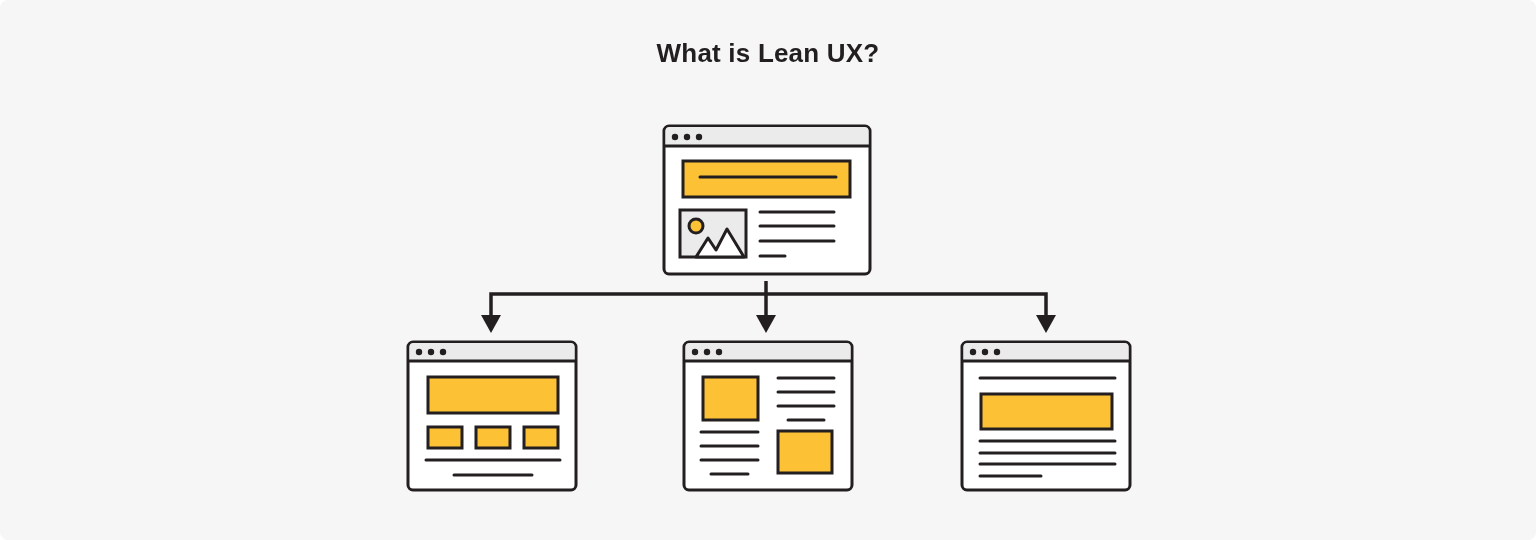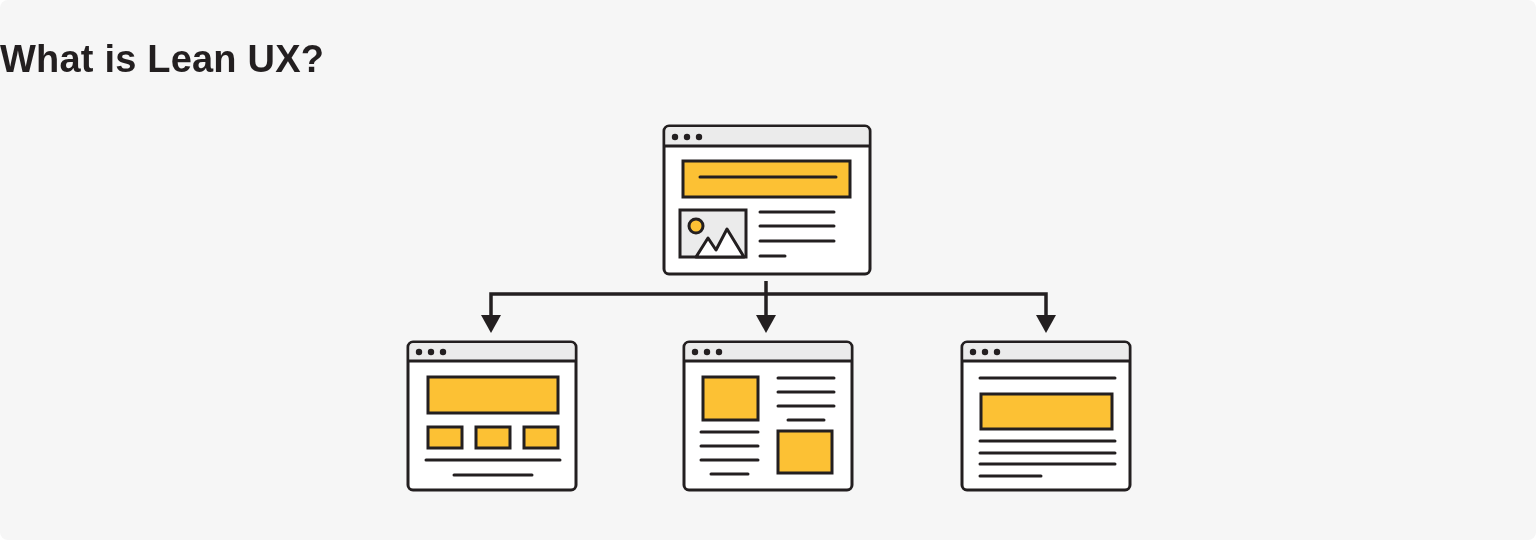--- a/index.html
+++ b/index.html
@@ -7,24 +7,24 @@
     .canvas {
       position: relative;
       width: 1536px; height: 540px;
       background: #f6f6f6;
       border-radius: 8px;
       overflow: hidden;
     }
     .title {
       position: absolute;
       left: 0; right: 0; top: 38px;
-      text-align: left;
+      text-align: center;
       font-family: "Liberation Sans", sans-serif;
       font-weight: 700;
-      font-size: 38px;
+      font-size: 26px;
       color: #231f20;
       letter-spacing: 0.2px;
     }
     svg.diagram { position: absolute; left: 0; top: 0; }
   </style>
 </head>
 <body>
 
 <div class="canvas">
   <div class="title">What is Lean UX?</div>

